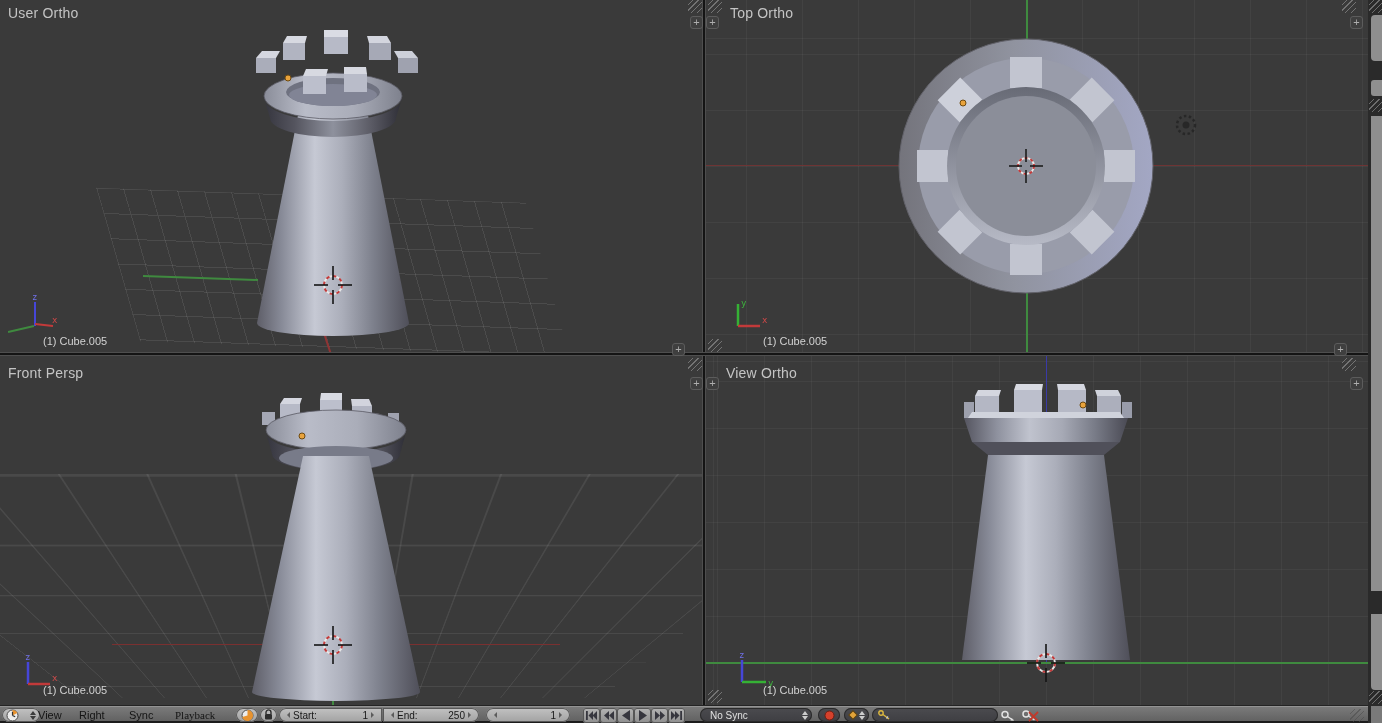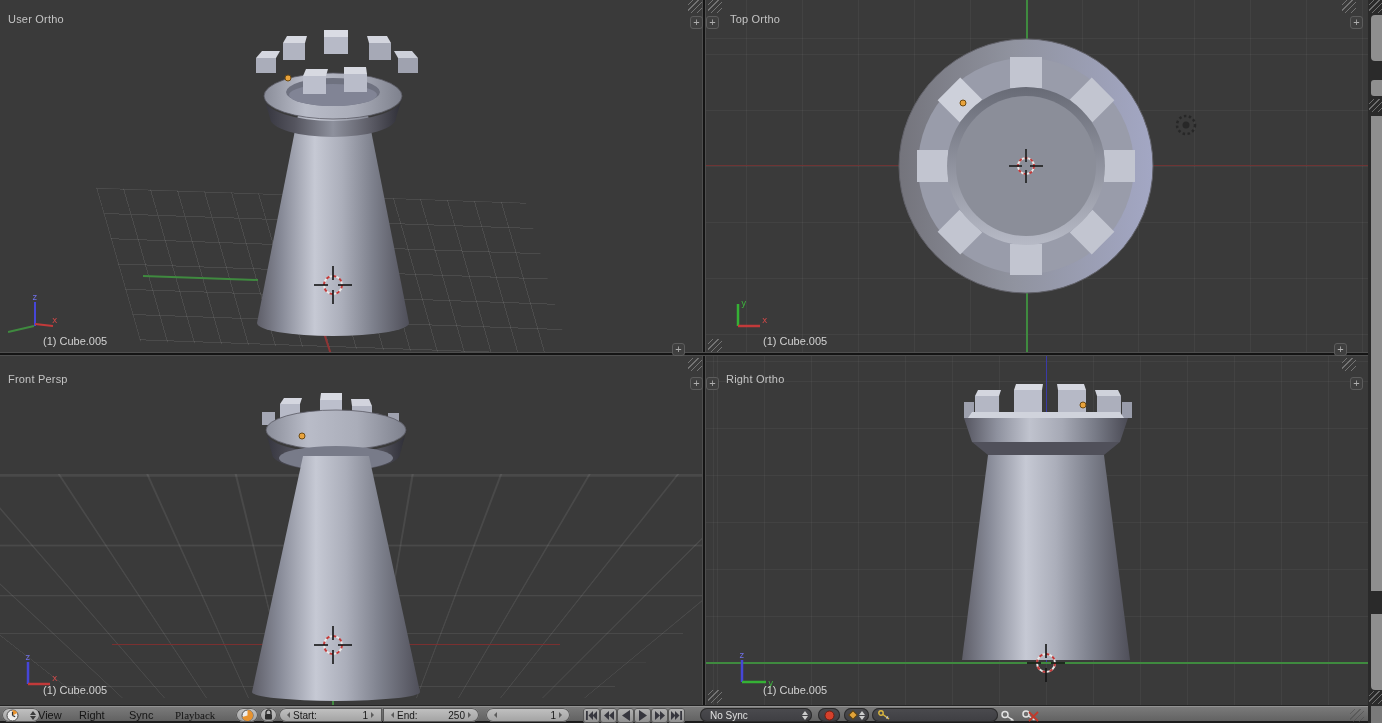--- a/index.html
+++ b/index.html
@@ -5,21 +5,21 @@
   html,body{margin:0;padding:0;}
   body{width:1382px;height:723px;position:relative;overflow:hidden;
        background:#1c1c1c;font-family:"Liberation Sans",sans-serif;
        -webkit-font-smoothing:antialiased;}
   .vp{position:absolute;overflow:hidden;background:#3a3a3a;}
   #vp-tl{left:0;top:0;width:702px;height:352px;}
   #vp-tr{left:706px;top:0;width:662px;height:352px;}
   #vp-bl{left:0;top:356px;width:702px;height:349px;}
   #vp-br{left:706px;top:356px;width:662px;height:349px;}
   .vp svg.scene{position:absolute;left:0;top:0;}
-  .vlabel{position:absolute;left:8px;top:5px;font-size:11px;color:#c4c4c4;letter-spacing:.2px;margin-top:8px;}
+  .vlabel{position:absolute;left:8px;top:5px;font-size:14px;color:#c4c4c4;letter-spacing:.2px;}
   .olabel{position:absolute;font-size:11px;color:#d2d2d2;}
   .grid{position:absolute;pointer-events:none;}
   .grid.iso{background-image:
       repeating-linear-gradient(to bottom, rgba(255,255,255,0.085) 0 1px, transparent 1px 25px),
       repeating-linear-gradient(to right,  rgba(255,255,255,0.085) 0 1px, transparent 1px 27px);
       transform:rotate(2deg) skewX(18deg);}
   .grid.persp{background-image:
       repeating-linear-gradient(to bottom, rgba(255,255,255,0.075) 0 1px, transparent 1px 34px),
       repeating-linear-gradient(to right,  rgba(255,255,255,0.075) 0 1px, transparent 1px 42px);
       transform:perspective(300px) rotateX(-56deg);transform-origin:50% 100%;}
@@ -299,21 +299,21 @@
           <line x1="5" y1="0" x2="19" y2="0"></line>
       </g>
     </g>
   </svg>
   <svg class="gizmo" style="left:22px;top:292px;" width="58" height="44">
     <line x1="14" y1="12" x2="14" y2="34" stroke="#4646d8" stroke-width="2.5"></line>
     <line x1="14" y1="34" x2="38" y2="34" stroke="#35b135" stroke-width="2.5"></line>
     <text x="11" y="10" fill="#7070e8">z</text>
     <text x="40" y="38" fill="#3db13d">y</text>
   </svg>
-  <div class="vlabel" style="left:20px;top:9px;">Right Ortho</div>
+  <div class="vlabel" style="left:20px;top:9px;">View Ortho</div>
   <div class="olabel" style="left:57px;top:328px;">(1) Cube.005</div>
   <div class="grip" style="left:2px;top:334px;"></div>
   <div class="grip" style="left:636px;top:2px;"></div>
 </div>
 
 <div class="split" style="left:702px;top:0;width:4px;height:705px;"></div>
 <div class="split" style="left:0;top:352px;width:1368px;height:4px;box-shadow:inset 0 1px 0 #4e4e4e, inset 0 -1px 0 #4e4e4e;"></div>
 
 <div class="plus" style="left:690px;top:16px;">+</div>
 <div class="plus" style="left:706px;top:16px;">+</div>

